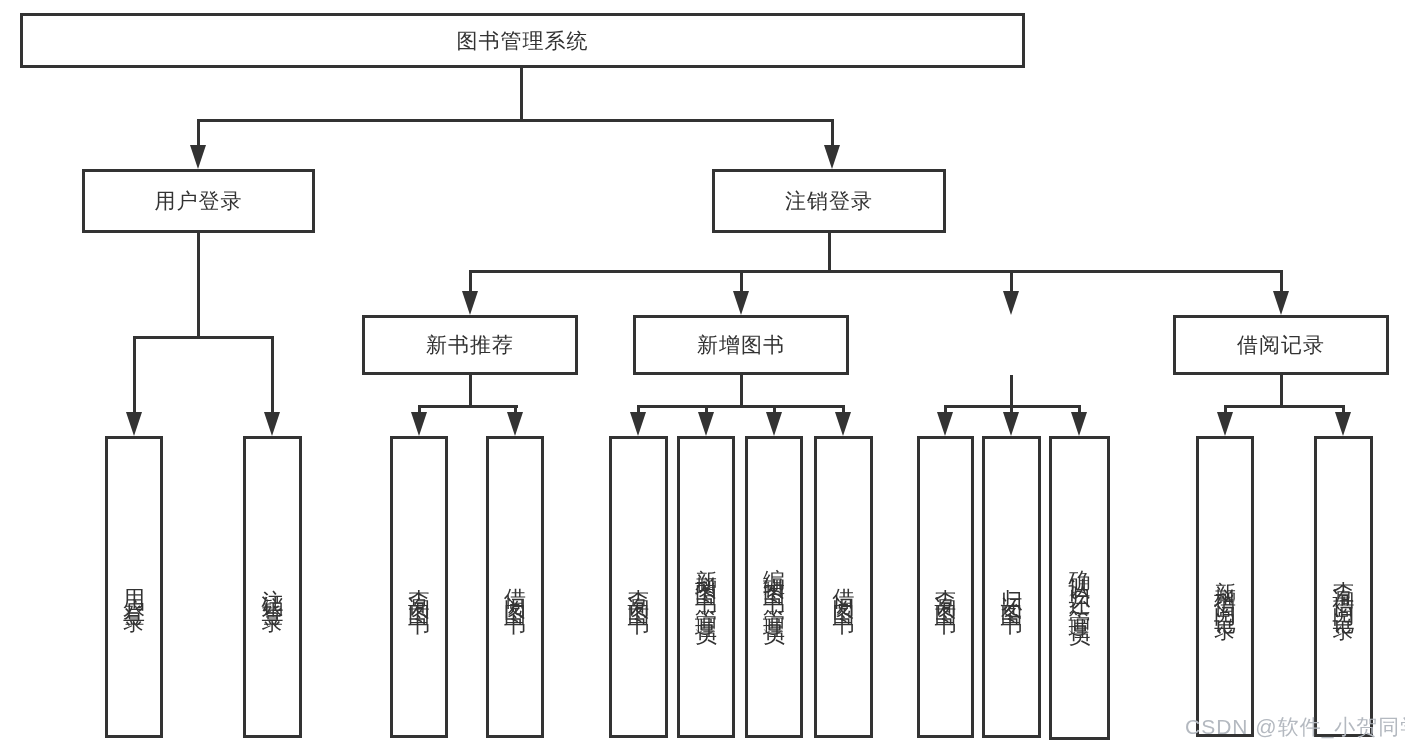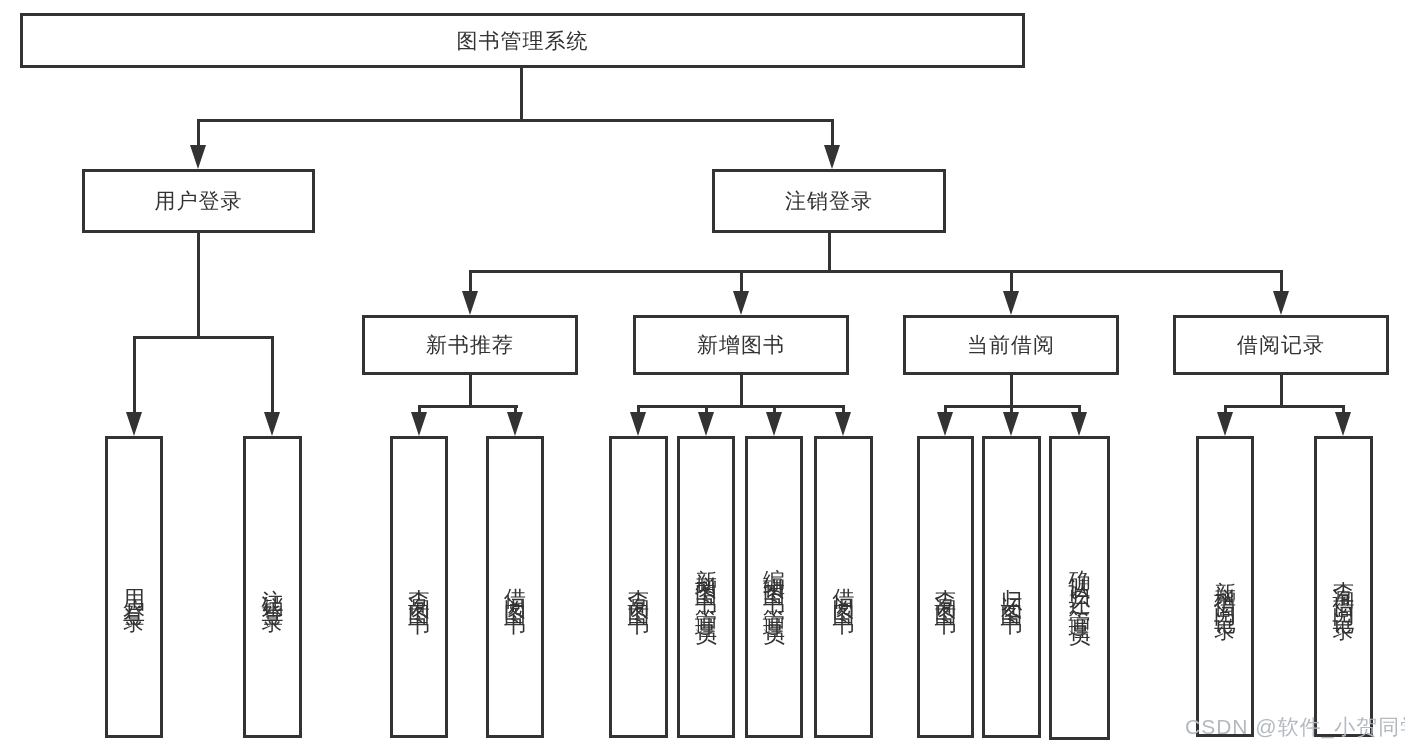--- a/index.html
+++ b/index.html
@@ -46,23 +46,20 @@
   </div>
   <div class="box h-box" style="left:712px;top:169px;width:234px;height:64px">
     <span>注销登录</span>
   </div>
 
   <div class="box h-box" style="left:362px;top:315px;width:216px;height:60px">
     <span>新书推荐</span>
   </div>
   <div class="box h-box" style="left:633px;top:315px;width:216px;height:60px">
     <span>新增图书</span>
-  </div>
-  <div class="box h-box" style="left:903px;top:315px;width:216px;height:60px">
-    <span>当前借阅</span>
   </div>
   <div class="box h-box" style="left:1173px;top:315px;width:216px;height:60px">
     <span>借阅记录</span>
   </div>
 
   <div class="box v-box" style="left:105px;top:436px;width:58px;height:302px">
     <span>用户登录</span>
   </div>
   <div class="box v-box" style="left:243px;top:436px;width:59px;height:302px">
     <span>注销登录</span>

